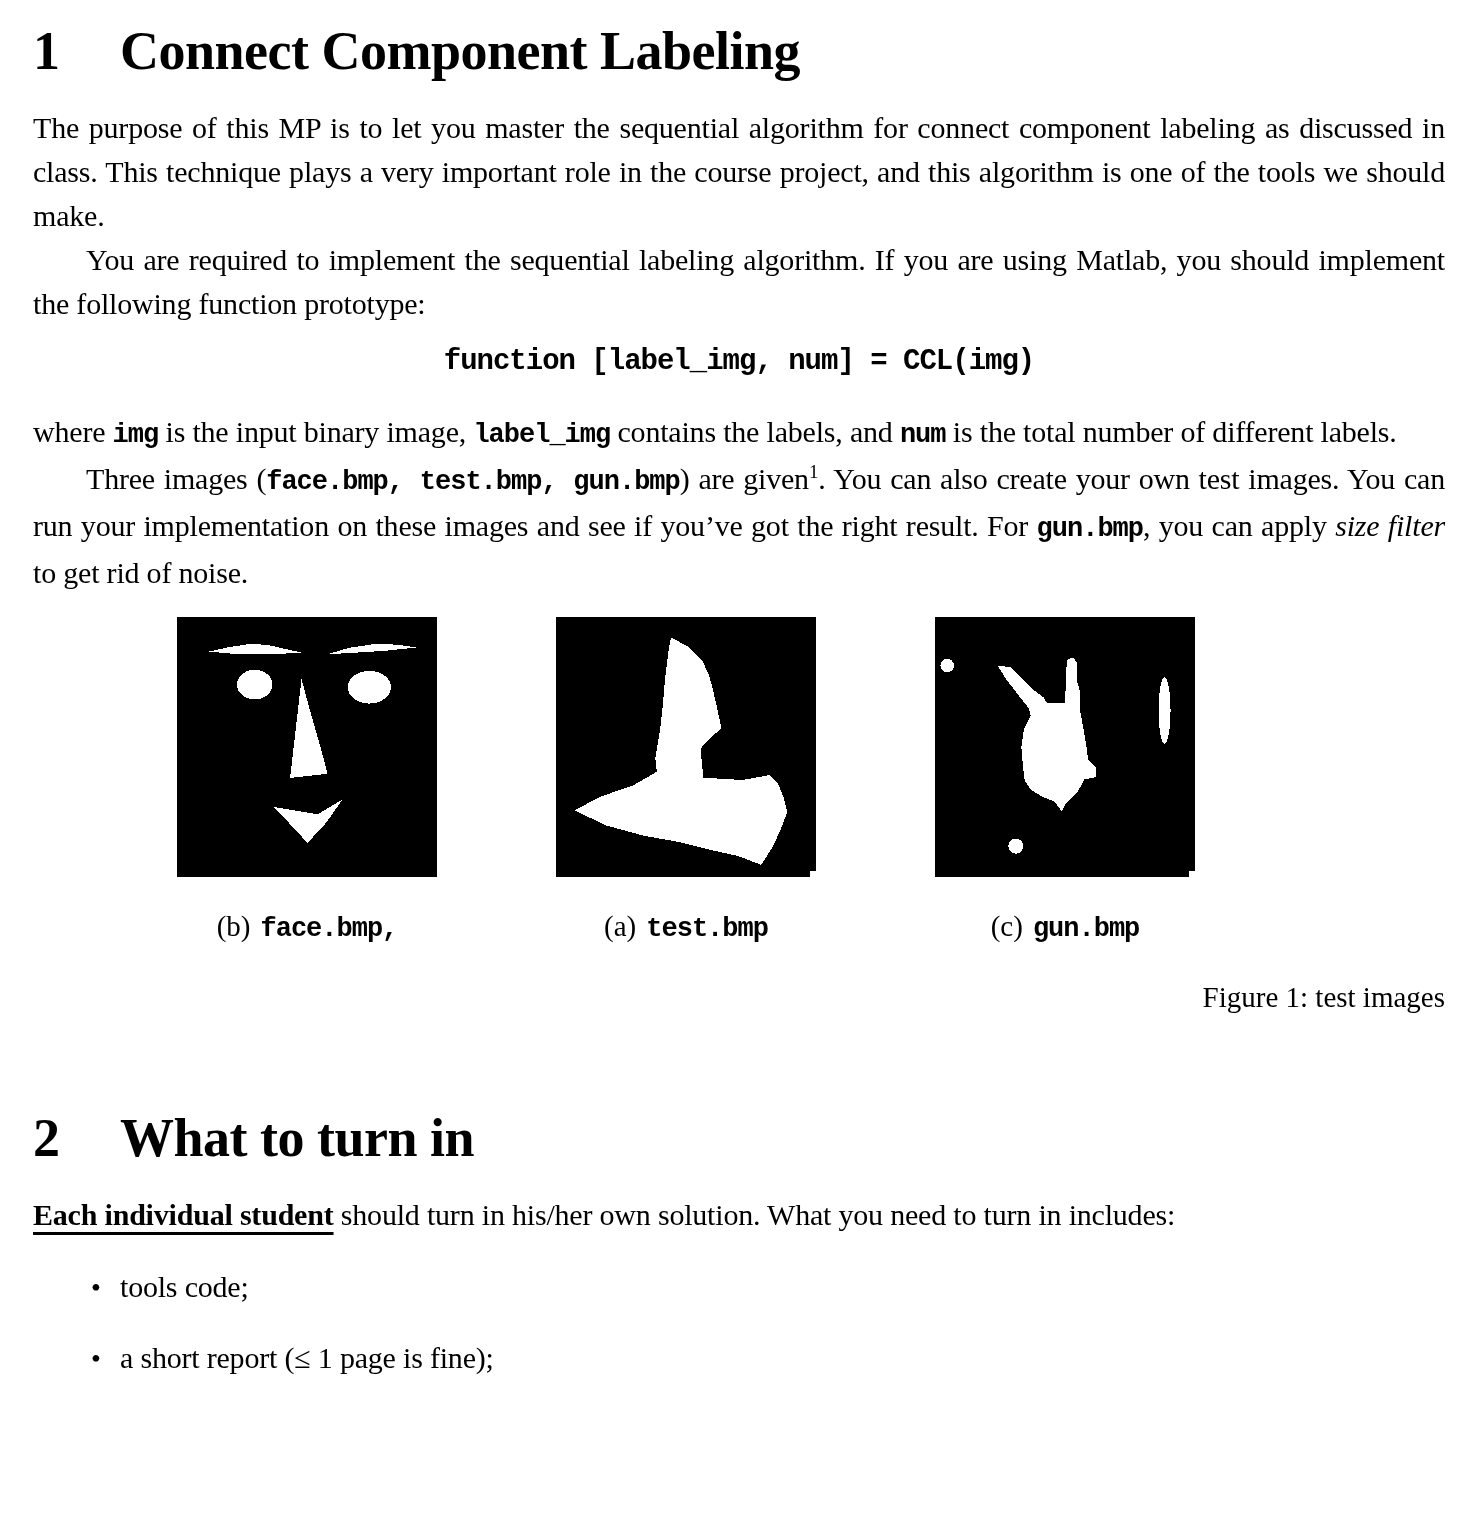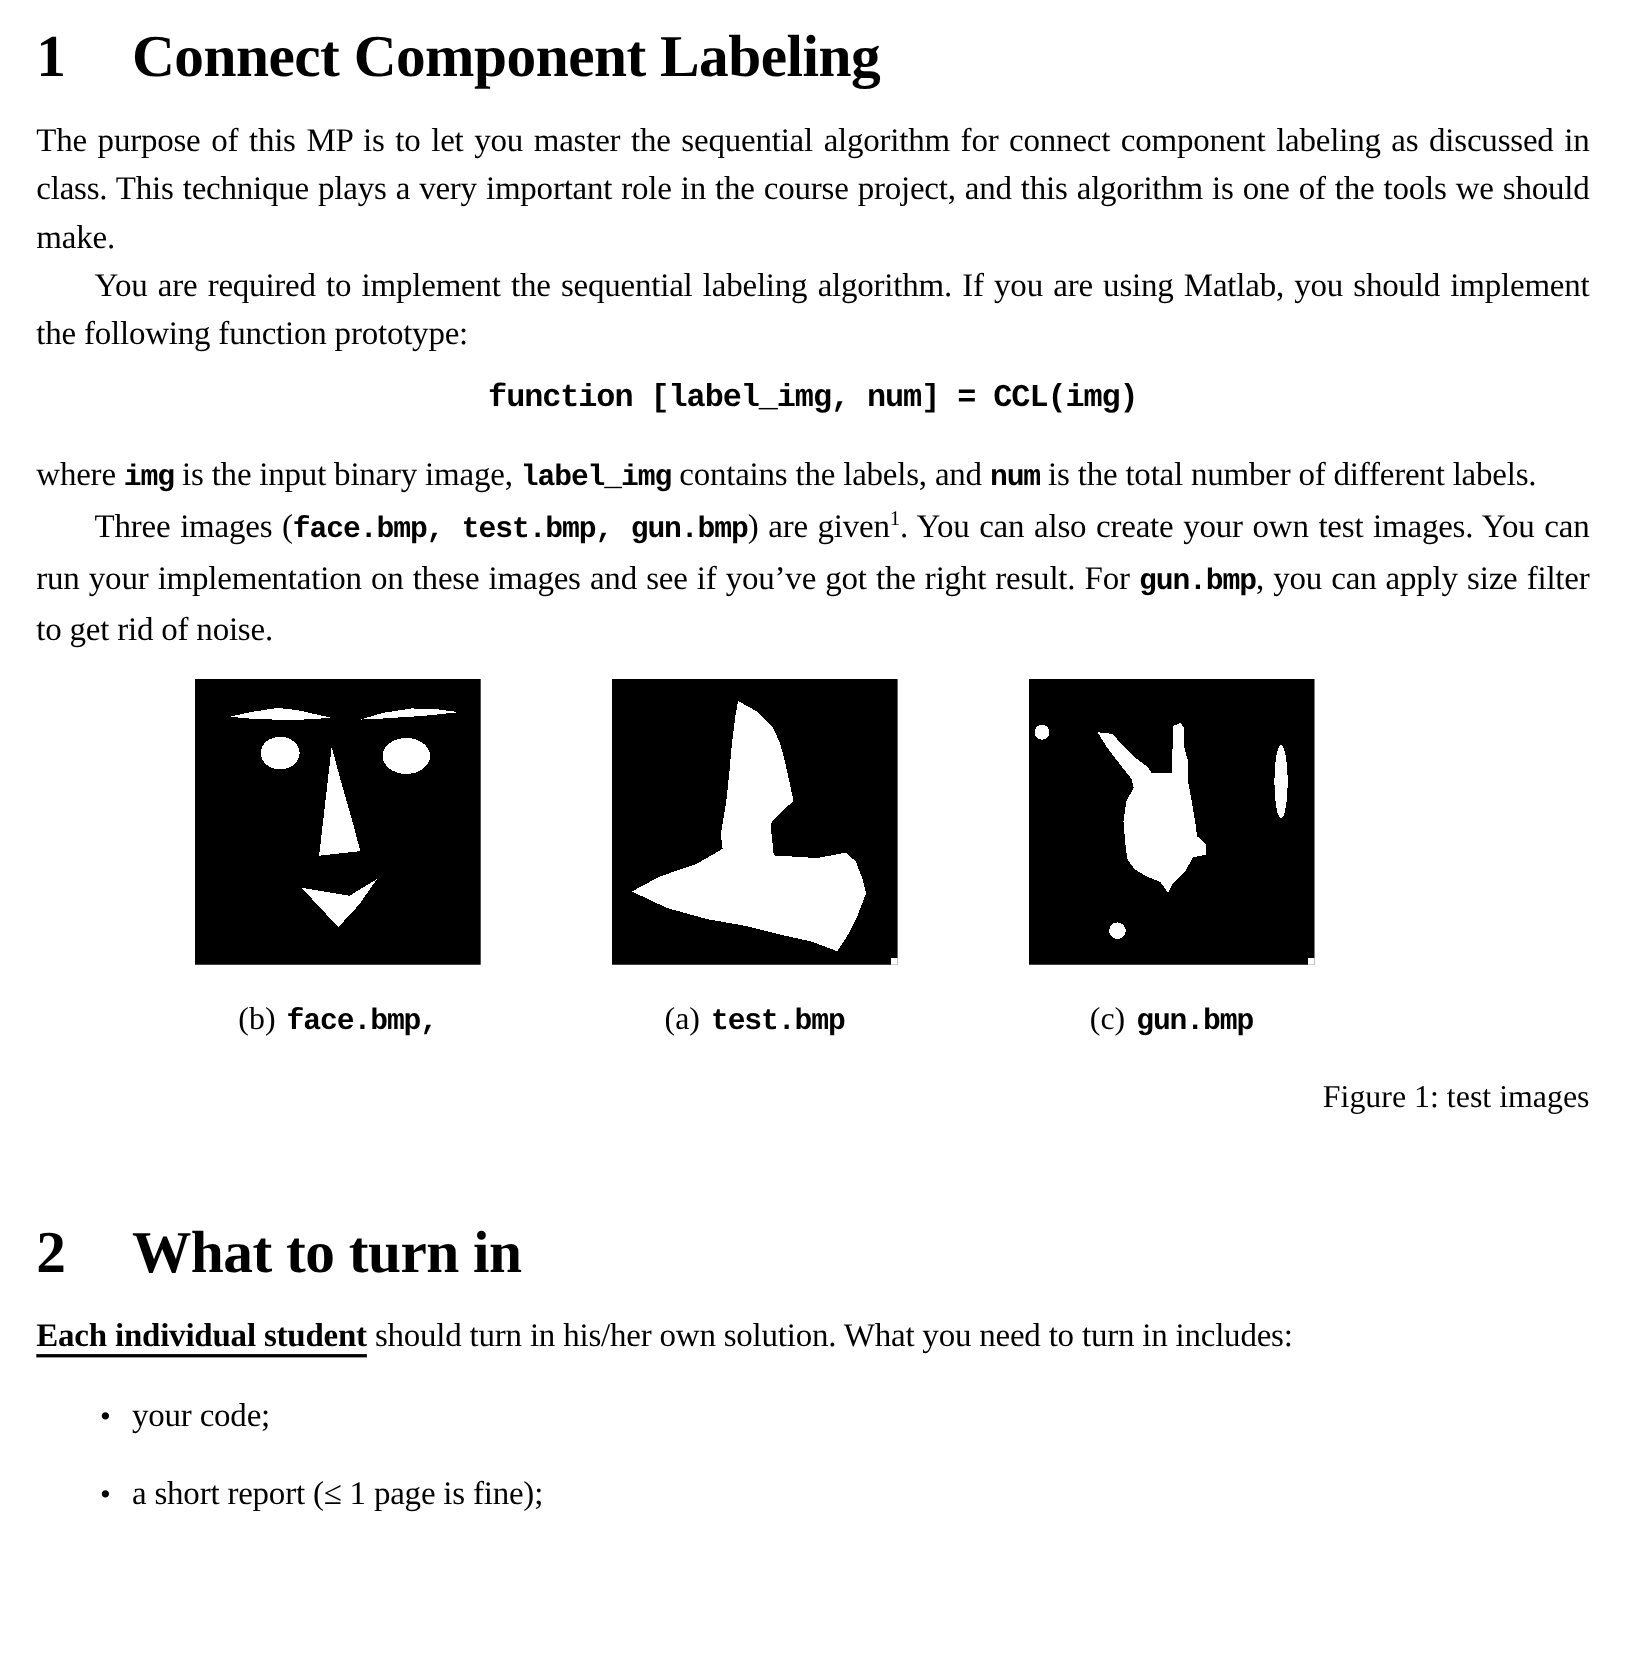--- a/index.html
+++ b/index.html
@@ -25,21 +25,21 @@
     font-size:30px; line-height:44px; text-align:justify;
     letter-spacing:-0.2px;
   }
   p.indent { text-indent:53px; }
 
   .s-n { }
   .s-c {
     font-family:"Liberation Mono","DejaVu Sans Mono",monospace;
     font-weight:700; font-size:27px; letter-spacing:-1px;
   }
-  .s-i { }
+  .s-i { font-style:italic; }
   .s-bu {
     font-weight:700;
     text-decoration:underline; text-decoration-thickness:3px; text-underline-offset:7px;
   }
   sup.s-sup { font-size:19px; line-height:0; vertical-align:super; }
 
   .codeline {
     font-family:"Liberation Mono","DejaVu Sans Mono",monospace;
     font-weight:700; font-size:29px; letter-spacing:-1px;
     line-height:44px; text-align:center;
@@ -137,20 +137,20 @@
   </figure>
 
   <h1 class="sec sec2">
     <span class="secnum">2</span><span>What to turn in</span>
   </h1>
 
   <p class="body"><span class="s-bu">Each individual student</span><span class="s-n"> should turn in his/her own solution. What you need to turn in includes:</span></p>
 
   <ul class="items">
     <li>
-      <span class="bullet">•</span><span><span class="s-n">your code;</span></span>
+      <span class="bullet">•</span><span><span class="s-n">tools code;</span></span>
     </li>
     <li>
       <span class="bullet">•</span><span><span class="s-n">a short report (≤ 1 page is fine);</span></span>
     </li>
   </ul>
 
 </div>
 
 </body></html>

